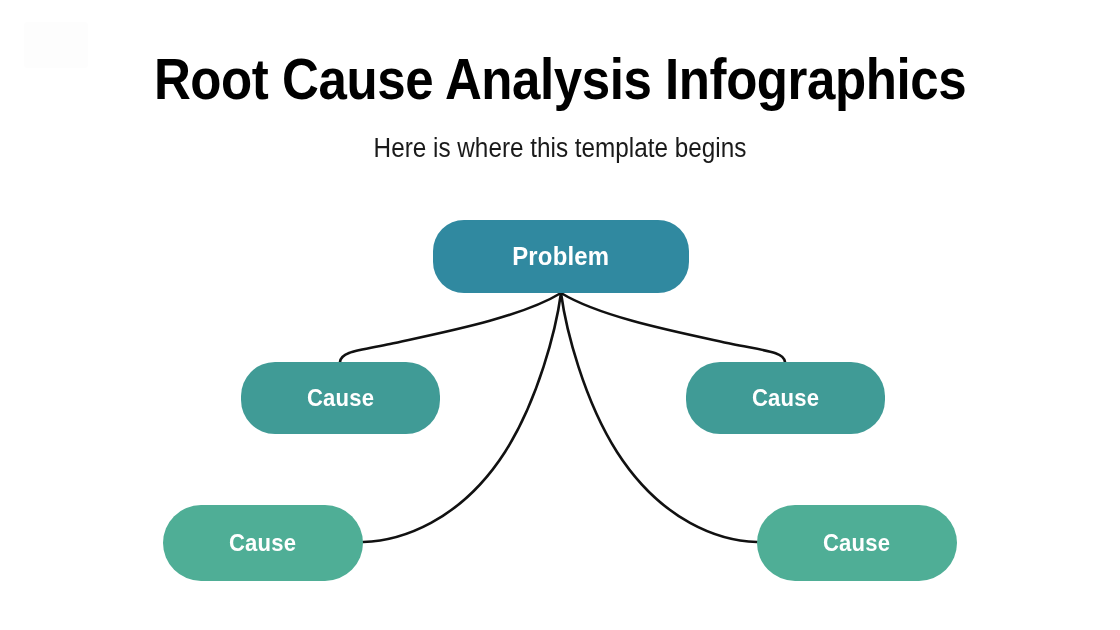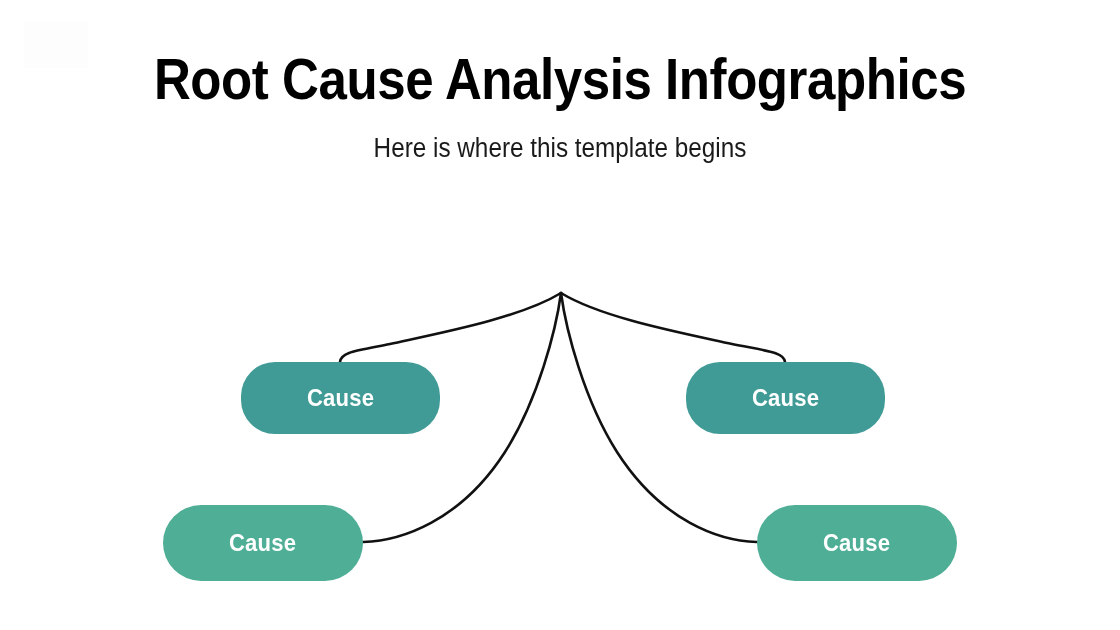--- a/index.html
+++ b/index.html
@@ -151,20 +151,23 @@
 
   <svg id="connectors" viewBox="0 0 1120 630" xmlns="http://www.w3.org/2000/svg">
     <g fill="none" stroke="#111111" stroke-width="2.6" stroke-linecap="round">
       <path d="M 561 293 C 520 318 440 333 390 344 C 355 351 341 352 340 362"></path>
       <path d="M 561 293 C 602 318 682 333 732 344 C 767 351 784 352 785 362"></path>
       <path d="M 561 293 C 556 330 538 400 505 452 C 460 522 400 541 363 542"></path>
       <path d="M 561 293 C 566 330 584 400 617 452 C 662 522 720 541 757 542"></path>
     </g>
   </svg>
 
+  <div class="node" id="node-problem">
+    <span class="node-label">Problem</span>
+  </div>
 
   <div class="node" id="node-cause-left-top">
     <span class="node-label">Cause</span>
   </div>
 
   <div class="node" id="node-cause-right-top">
     <span class="node-label">Cause</span>
   </div>
 
   <div class="node" id="node-cause-left-bottom">

